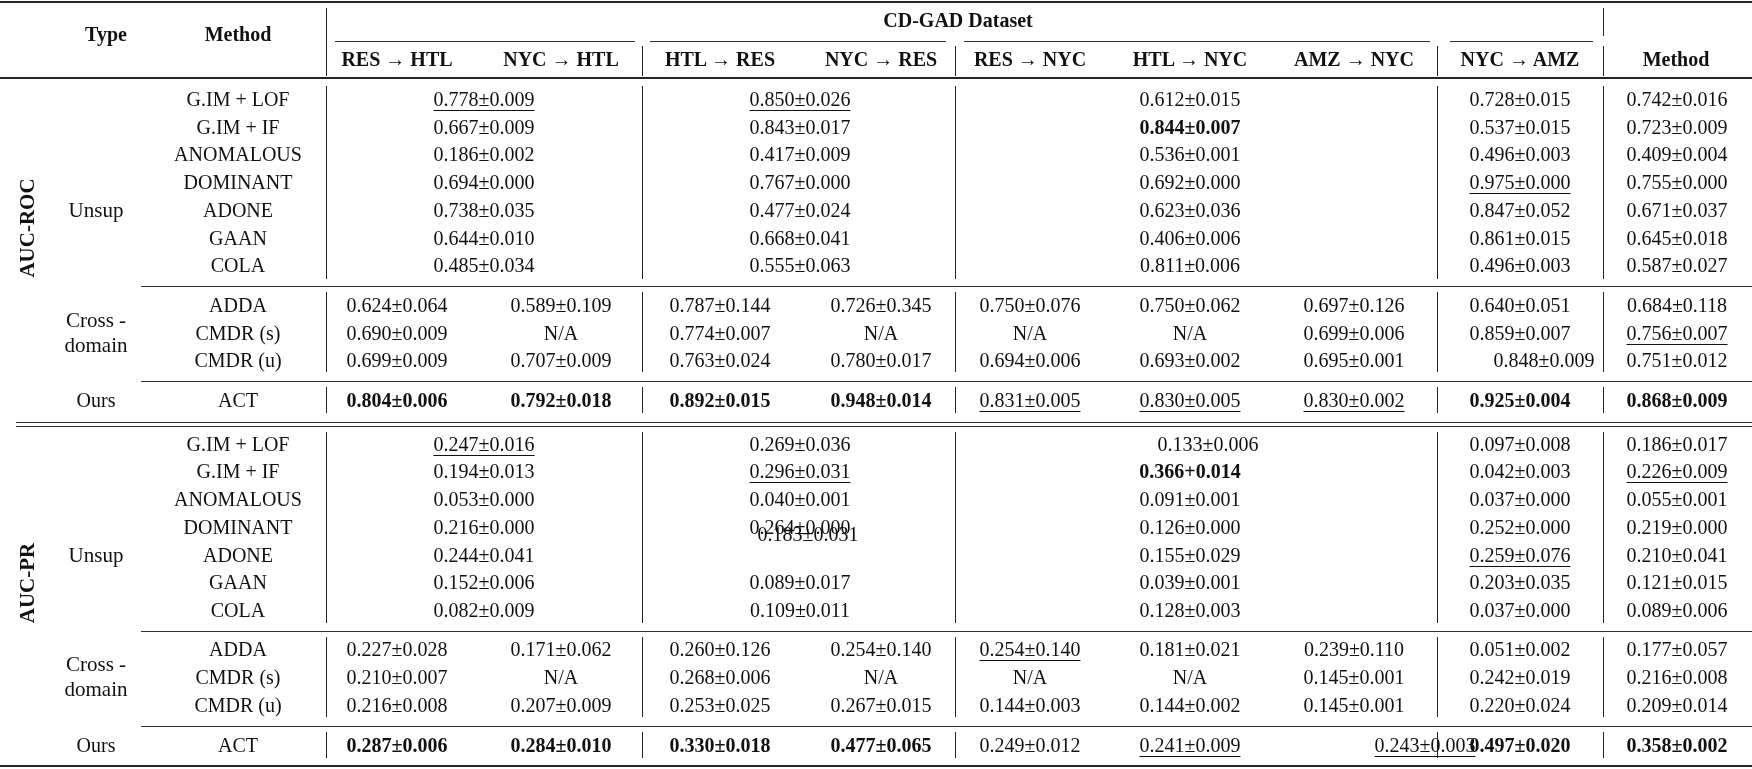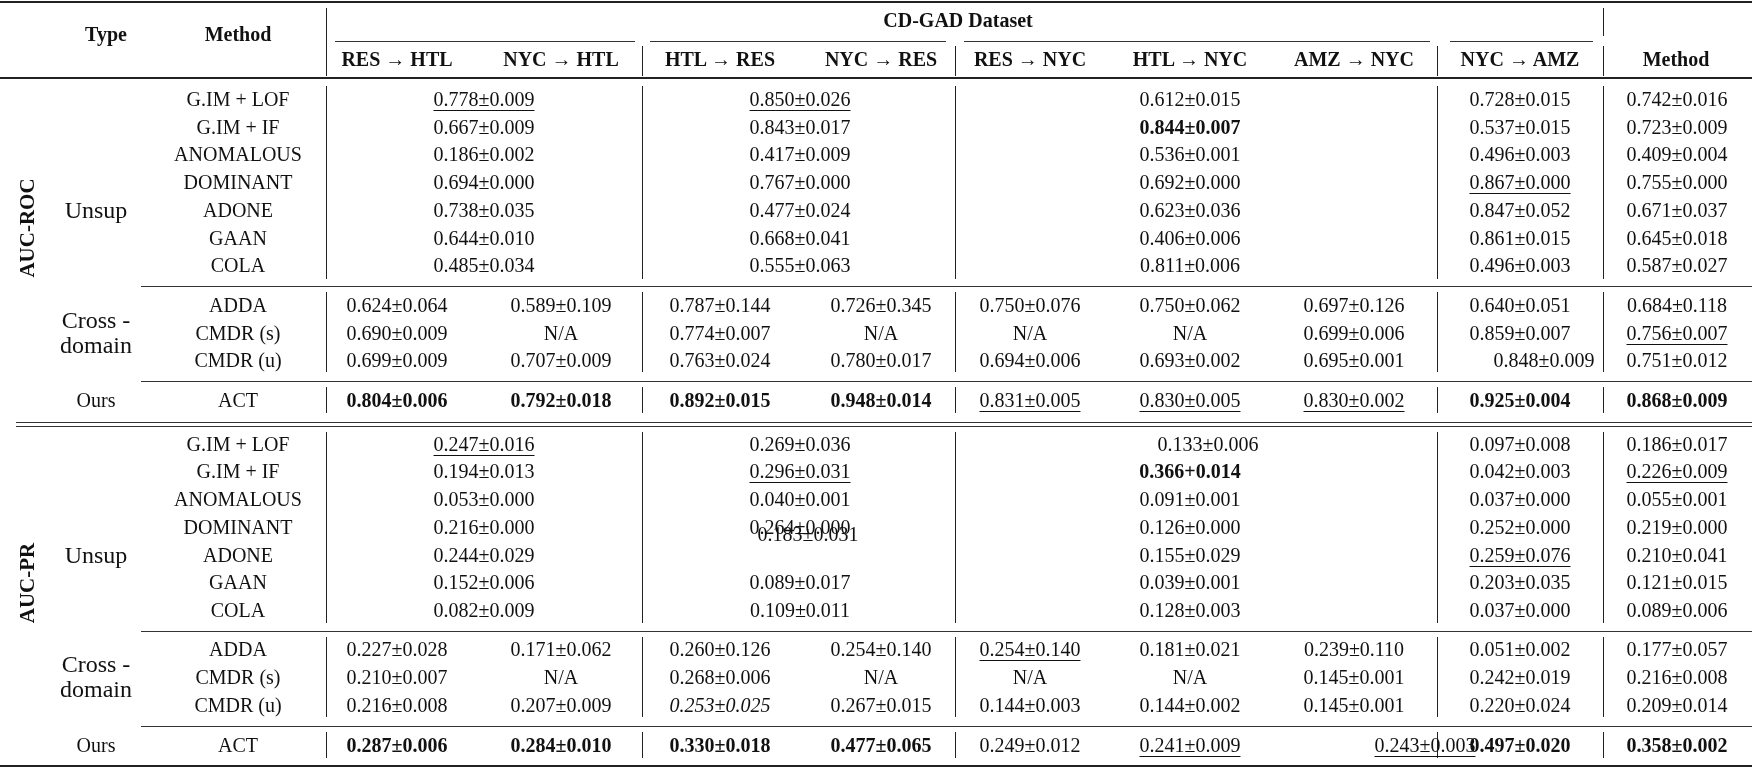--- a/index.html
+++ b/index.html
@@ -6,21 +6,21 @@
   body{width:1752px;height:769px;position:relative;overflow:hidden;
        font-family:"Liberation Serif","DejaVu Serif",serif;color:#111;}
   .cell{position:absolute;white-space:nowrap;transform:translate(-50%,-50%);font-size:20px;line-height:1;}
   .b{font-weight:bold;}
   .u{text-decoration:underline;text-underline-offset:4px;text-decoration-thickness:1px;}
   .hline{position:absolute;height:0;border-top:1px solid #333;}
   .thick{border-top:2px solid #222;}
   .vline{position:absolute;width:0;border-left:1px solid #222;}
   .hdr{position:absolute;transform:translate(-50%,-50%);font-weight:bold;font-size:20px;white-space:nowrap;}
   .vtext{position:absolute;transform:translate(-50%,-50%) rotate(-90deg);font-weight:bold;font-size:21px;white-space:nowrap;}
-  .lbl{position:absolute;transform:translate(-50%,-50%);font-size:24px;text-align:center;line-height:25px;white-space:nowrap;}
+  .lbl{position:absolute;transform:translate(-50%,-50%);font-size:21px;text-align:center;line-height:25px;white-space:nowrap;}
 </style>
 </head>
 <body>
 
 <div>
 
   <div class="hline thick" style="left:0;top:1px;width:1752px;"></div>
 
   <div class="hdr" style="left:106px;top:34px;">Type</div>
   <div class="hdr" style="left:238px;top:34px;">Method</div>
@@ -82,21 +82,21 @@
     <div class="cell" style="left:800px;top:154px;">0.417±0.009</div>
     <div class="cell" style="left:1190px;top:154px;">0.536±0.001</div>
     <div class="cell" style="left:1520px;top:154px;">0.496±0.003</div>
     <div class="cell" style="left:1677px;top:154px;">0.409±0.004</div>
   </div>
   <div>
     <div class="cell" style="left:238px;top:182px;">DOMINANT</div>
     <div class="cell" style="left:484px;top:182px;">0.694±0.000</div>
     <div class="cell" style="left:800px;top:182px;">0.767±0.000</div>
     <div class="cell" style="left:1190px;top:182px;">0.692±0.000</div>
-    <div class="cell u" style="left:1520px;top:182px;">0.867±0.000</div>
+    <div class="cell u" style="left:1520px;top:182px;">0.975±0.000</div>
     <div class="cell" style="left:1677px;top:182px;">0.755±0.000</div>
   </div>
   <div>
     <div class="cell" style="left:238px;top:210px;">ADONE</div>
     <div class="cell" style="left:484px;top:210px;">0.738±0.035</div>
     <div class="cell" style="left:800px;top:210px;">0.477±0.024</div>
     <div class="cell" style="left:1190px;top:210px;">0.623±0.036</div>
     <div class="cell" style="left:1520px;top:210px;">0.847±0.052</div>
     <div class="cell" style="left:1677px;top:210px;">0.671±0.037</div>
   </div>
@@ -226,21 +226,21 @@
   <div>
     <div class="cell" style="left:238px;top:527px;">DOMINANT</div>
     <div class="cell" style="left:484px;top:527px;">0.216±0.000</div>
     <div class="cell" style="left:800px;top:527px;">0.264±0.000</div>
     <div class="cell" style="left:1190px;top:527px;">0.126±0.000</div>
     <div class="cell" style="left:1520px;top:527px;">0.252±0.000</div>
     <div class="cell" style="left:1677px;top:527px;">0.219±0.000</div>
   </div>
   <div>
     <div class="cell" style="left:238px;top:555px;">ADONE</div>
-    <div class="cell" style="left:484px;top:555px;">0.244±0.029</div>
+    <div class="cell" style="left:484px;top:555px;">0.244±0.041</div>
     <div class="cell" style="left:800px;top:534px;padding-left:16px;">0.183±0.031</div>
     <div class="cell" style="left:1190px;top:555px;">0.155±0.029</div>
     <div class="cell u" style="left:1520px;top:555px;">0.259±0.076</div>
     <div class="cell" style="left:1677px;top:555px;">0.210±0.041</div>
   </div>
   <div>
     <div class="cell" style="left:238px;top:582px;">GAAN</div>
     <div class="cell" style="left:484px;top:582px;">0.152±0.006</div>
     <div class="cell" style="left:800px;top:582px;">0.089±0.017</div>
     <div class="cell" style="left:1190px;top:582px;">0.039±0.001</div>
@@ -289,21 +289,21 @@
     <div class="cell" style="left:1030px;top:677px;">N/A</div>
     <div class="cell" style="left:1190px;top:677px;">N/A</div>
     <div class="cell" style="left:1354px;top:677px;">0.145±0.001</div>
     <div class="cell" style="left:1520px;top:677px;">0.242±0.019</div>
     <div class="cell" style="left:1677px;top:677px;">0.216±0.008</div>
   </div>
   <div>
     <div class="cell" style="left:238px;top:705px;">CMDR (u)</div>
     <div class="cell" style="left:397px;top:705px;">0.216±0.008</div>
     <div class="cell" style="left:561px;top:705px;">0.207±0.009</div>
-    <div class="cell" style="left:720px;top:705px;font-style:italic;">0.253±0.025</div>
+    <div class="cell" style="left:720px;top:705px;">0.253±0.025</div>
     <div class="cell" style="left:881px;top:705px;">0.267±0.015</div>
     <div class="cell" style="left:1030px;top:705px;">0.144±0.003</div>
     <div class="cell" style="left:1190px;top:705px;">0.144±0.002</div>
     <div class="cell" style="left:1354px;top:705px;">0.145±0.001</div>
     <div class="cell" style="left:1520px;top:705px;">0.220±0.024</div>
     <div class="cell" style="left:1677px;top:705px;">0.209±0.014</div>
   </div>
 
   <div class="hline" style="left:141px;top:726px;width:1611px;"></div>
 

